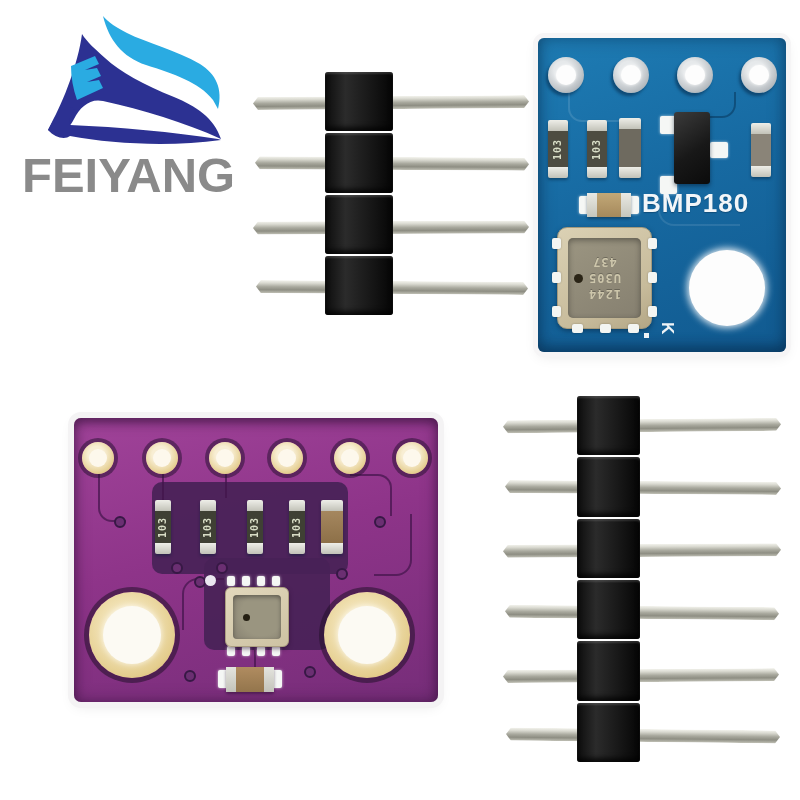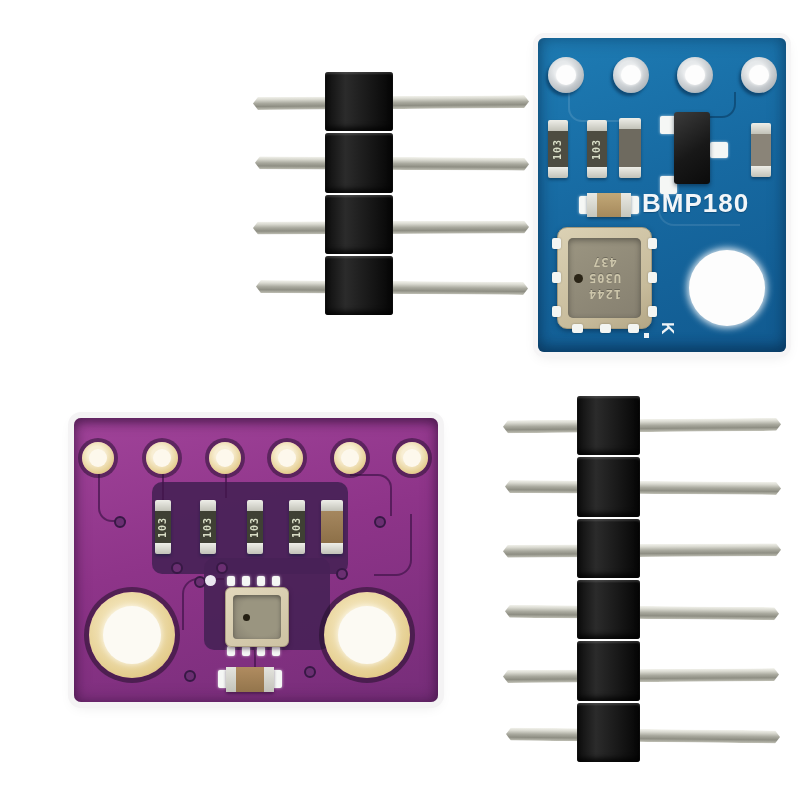--- a/index.html
+++ b/index.html
@@ -80,20 +80,29 @@
   #purple-chip .inner{position:absolute;inset:7px;border-radius:4px;
     background:radial-gradient(circle at 60% 45%,#9a9580 0 55%,#868070 100%);
     box-shadow:inset 0 2px 4px rgba(0,0,0,.35);}
   .ptrace{position:absolute;border-color:rgba(66,20,74,.7);}
 </style>
 </head>
 <body>
 
 <div id="canvas">
 
+  <div class="abs" style="left:8px;top:6px;width:240px;height:196px;">
+    <svg width="235" height="150" viewBox="0 0 235 150" style="position:absolute;left:0;top:0;">
+      <path d="M95 10 C101 34 114 51 138 59 C166 68 191 76 205 94 L210 103 C215 83 208 68 192 58 C168 44 139 37 119 27 C109 22 100 16 95 10 Z" fill="#2aabe2"></path>
+      <path d="M74 28 C70 58 56 94 43 118 L40 124 C50 130 61 124 66 113 C72 101 82 92 95 95 C135 104 176 116 213 133 C206 112 188 100 166 91 C136 79 112 66 97 52 C87 43 79 36 74 28 Z" fill="#2c3192"></path>
+      <path d="M40 124 C46 112 53 104 60 99 L67 104 C62 110 60 115 62 119 C112 121 165 126 210 133 L213 134 C162 141 105 138 62 130 C57 134 47 132 40 124 Z" fill="#2c3192"></path>
+      <path d="M63 60 L87 50 L91 58 L77 64 L89 62 L93 70 L79 76 L91 74 L95 82 L69 94 C65 83 63 71 63 60 Z" fill="#2aabe2"></path>
+    </svg>
+    <div id="brand-text">FEIYANG</div>
+  </div>
 
   <div class="abs" style="left:253px;top:70px;width:276px;height:248px;">
     <div class="pin" style="left:0;top:26px;width:276px;transform:rotate(-0.4deg);"></div>
     <div class="pin" style="left:2px;top:87px;width:274px;transform:rotate(0.3deg);"></div>
     <div class="pin" style="left:0;top:151px;width:276px;transform:rotate(-0.2deg);"></div>
     <div class="pin" style="left:3px;top:211px;width:272px;transform:rotate(0.4deg);"></div>
     <div class="hbody" style="left:72px;top:2px;width:68px;height:243px;">
       <div class="seg"></div>
       <div class="seg"></div>
       <div class="seg"></div>

